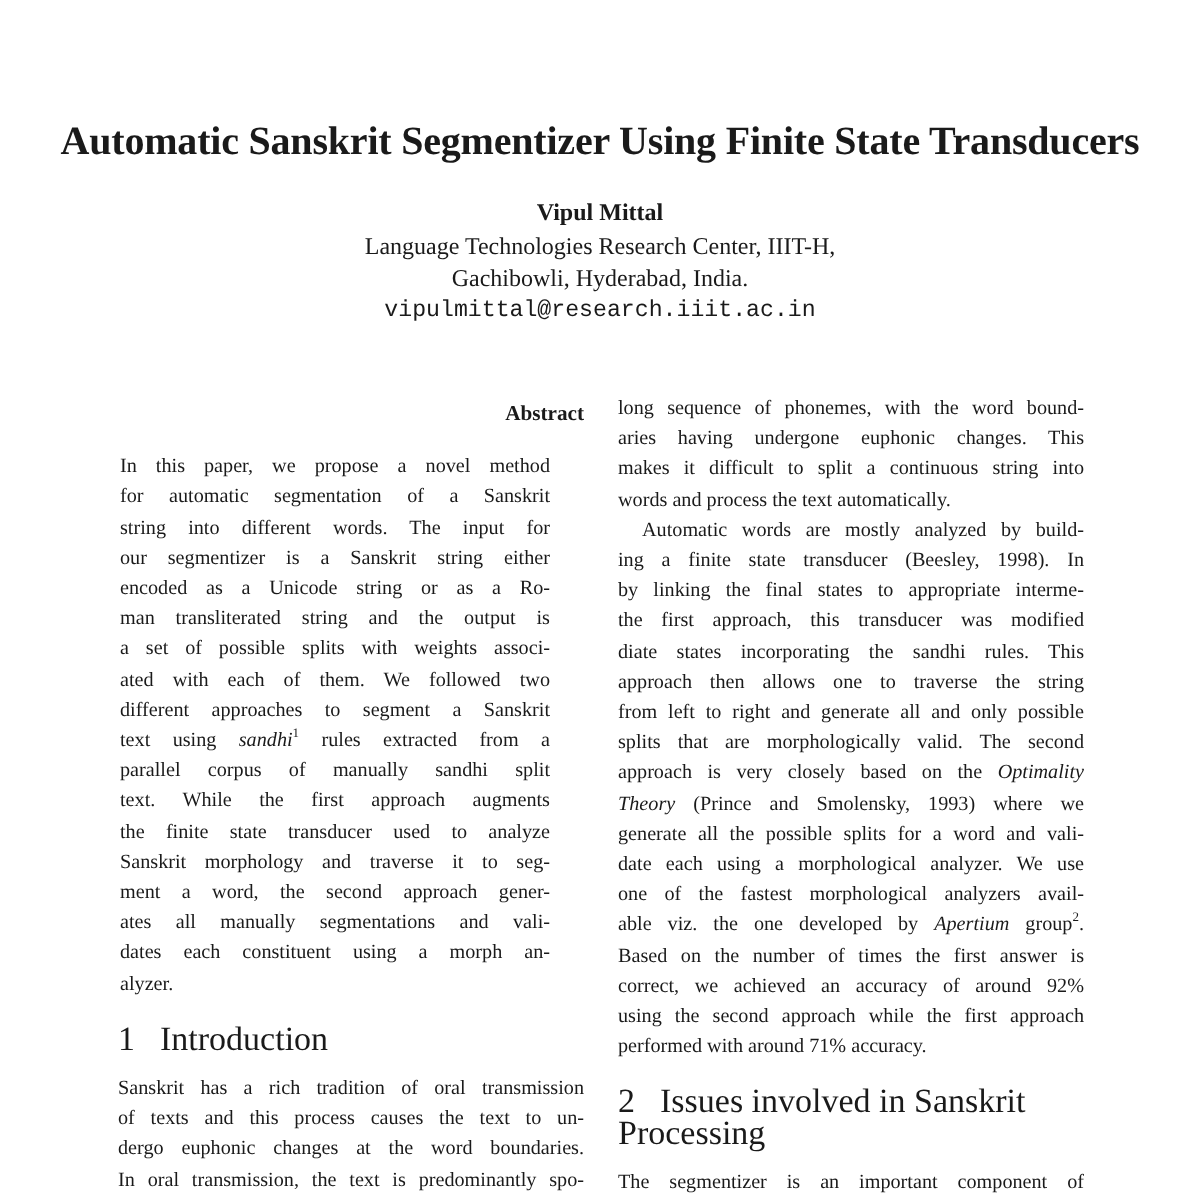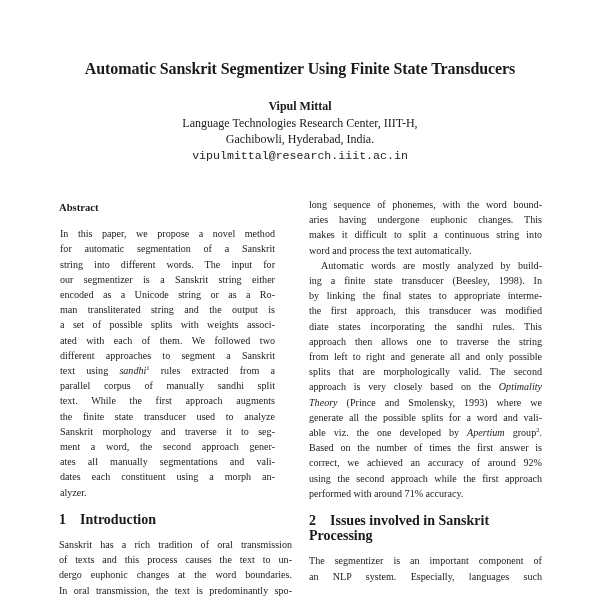--- a/index.html
+++ b/index.html
@@ -1,26 +1,26 @@
 <!DOCTYPE html>
 <html><head>
 <meta charset="utf-8">
 <style>
   html, body { margin: 0; padding: 0; background: #ffffff; }
   body { width: 600px; height: 600px; overflow: hidden; position: relative; color: #1a1a1a; font-family: "Liberation Serif", "DejaVu Serif", serif; }
-  .title { position: absolute; top: 60px; left: 0; width: 600px; text-align: center; font-weight: bold; font-size: 16px; letter-spacing: -0.1px; }
+  .title { position: absolute; top: 60px; left: 0; width: 600px; text-align: center; font-weight: bold; font-size: 20px; letter-spacing: -0.1px; }
   .author { position: absolute; top: 98px; left: 0; width: 600px; text-align: center; font-size: 12px; line-height: 16.5px; }
   .author .name { font-weight: bold; }
   .author .email { font-family: "Liberation Mono", "DejaVu Sans Mono", monospace; font-size: 11.6px; }
   .col { position: absolute; font-size: 10.1px; line-height: 15.2px; text-align: justify; }
   .col-left { left: 59px; top: 200px; width: 233px; }
   .col-right { left: 309px; top: 197px; width: 233px; }
-  .abstract-head { text-align: left; font-weight: bold; font-size: 10.6px; margin-bottom: 11px; }
+  .abstract-head { text-align: right; font-weight: bold; font-size: 10.6px; margin-bottom: 11px; }
   .abstract-body { padding: 0 0 0 0; margin-left: 0; width: 218px; position: relative; left: 0; }
-  .section-head { font-weight: bold; font-size: 14px; margin: 12px 0 10px 0; text-align: left; }
+  .section-head { font-weight: normal; font-size: 17px; margin: 12px 0 10px 0; text-align: left; }
   .section-head .num { display: inline-block; width: 21px; }
   .line { display: block; text-align: justify; text-align-last: justify; white-space: nowrap; }
   .line.last { text-align-last: left; }
   i { font-style: italic; }
   sup { font-size: 6.5px; vertical-align: super; line-height: 0; }
 </style>
 </head>
 <body>
 
 <div class="title">Automatic Sanskrit Segmentizer Using Finite State Transducers</div>
@@ -66,34 +66,36 @@
     <span class="line">ken as a continuous speech. However, continuous</span>
 
   </div>
 </div>
 
 <div class="col col-right">
   <div>
     <span class="line">long sequence of phonemes, with the word bound-</span>
     <span class="line">aries having undergone euphonic changes.  This</span>
     <span class="line">makes it difficult to split a continuous string into</span>
-    <span class="line last">word and process the text automatically.</span>
+    <span class="line last">words and process the text automatically.</span>
   </div>
   <div>
     <span class="line" style="padding-left:12px;">Automatic words are mostly analyzed by build-</span>
     <span class="line">ing a finite state transducer (Beesley, 1998).  In</span>
     <span class="line">by linking the final states to appropriate interme-</span>
     <span class="line">the first approach, this transducer was modified</span>
     <span class="line">diate states incorporating the sandhi rules.  This</span>
     <span class="line">approach then allows one to traverse the string</span>
     <span class="line">from left to right and generate all and only possible</span>
     <span class="line">splits that are morphologically valid. The second</span>
     <span class="line"><span>approach is very closely based on the </span><i>Optimality</i></span>
     <span class="line"><i>Theory</i><span> (Prince and Smolensky, 1993) where we</span></span>
     <span class="line">generate all the possible splits for a word and vali-</span>
+    <span class="line">date each using a morphological analyzer. We use</span>
+    <span class="line">one of the fastest morphological analyzers avail-</span>
     <span class="line"><span>able viz.  the one developed by </span><i>Apertium</i><span> group</span><sup>2</sup><span>.</span></span>
     <span class="line">Based on the number of times the first answer is</span>
     <span class="line">correct, we achieved an accuracy of around 92%</span>
     <span class="line">using the second approach while the first approach</span>
     <span class="line last">performed with around 71% accuracy.</span>
   </div>
 
   <div class="section-head">
     <span class="num">2</span><span>Issues involved in Sanskrit Processing</span>
   </div>

